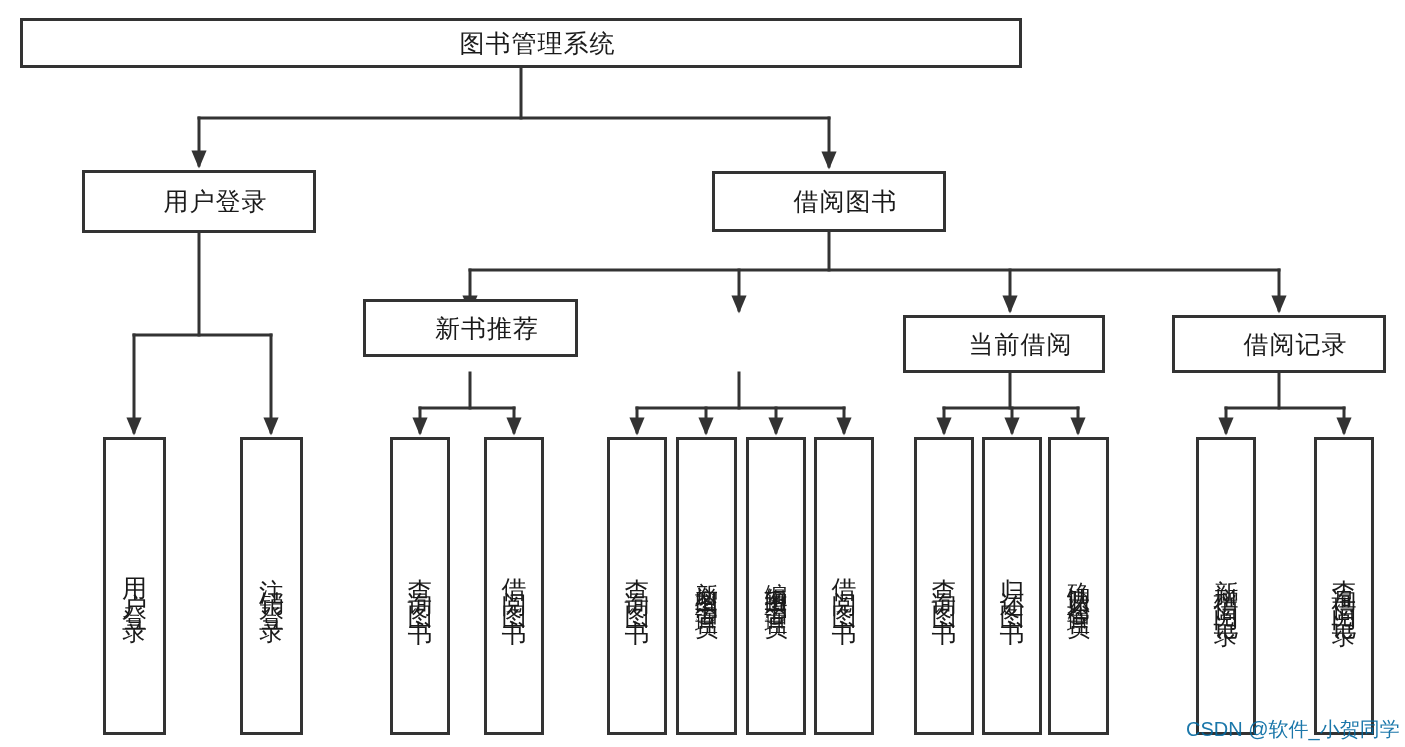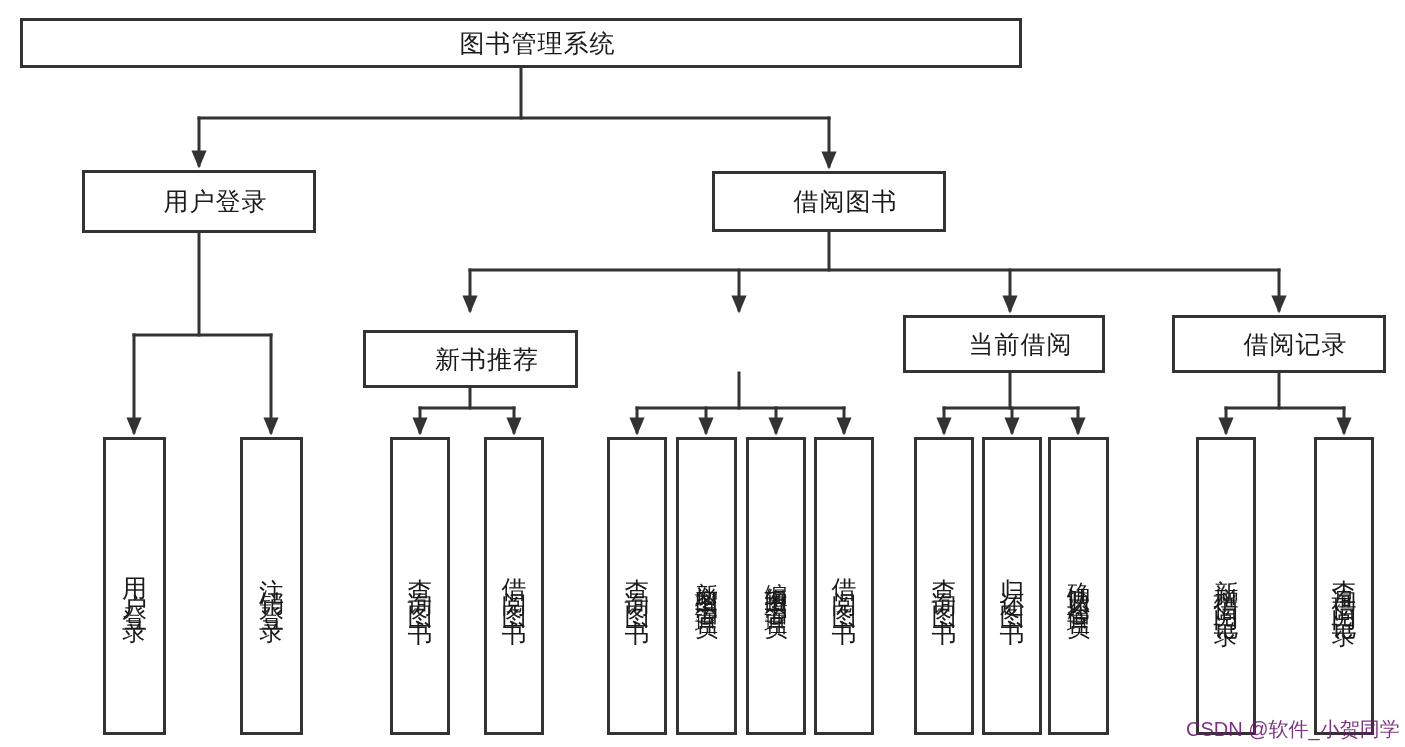--- a/index.html
+++ b/index.html
@@ -21,21 +21,21 @@
   }
   .vbox .vlbl{
     writing-mode:vertical-rl;text-orientation:mixed;
     font-size:25px;color:#1a1a1a;line-height:1;white-space:nowrap;
   }
   .vbox .len4{letter-spacing:14px;}
   .vbox .len6{letter-spacing:9px;}
   .vbox .len9{font-size:23px;letter-spacing:5px;}
   .watermark{
     position:absolute;z-index:3;left:1186px;top:716px;
-    font-size:20px;color:#701a75;opacity:0.9;white-space:nowrap;
+    font-size:20px;color:#0369a1;opacity:0.9;white-space:nowrap;
   }
 </style>
 </head>
 <body>
 
 <div class="stage">
 
   <svg class="connectors" width="1405" height="747" viewBox="0 0 1405 747">
     <defs>
       <marker id="arr" viewBox="0 0 10 10" refX="8" refY="5" markerWidth="6.5" markerHeight="6" orient="auto">
@@ -90,21 +90,21 @@
     <span class="lbl">图书管理系统</span>
   </div>
 
   <div class="hbox" style="left:82px;top:170px;width:234px;height:63px">
     <span class="lbl">用户登录</span>
   </div>
   <div class="hbox" style="left:712px;top:171px;width:234px;height:61px">
     <span class="lbl">借阅图书</span>
   </div>
 
-  <div class="hbox" style="left:363px;top:330px;width:215px;height:58px">
+  <div class="hbox" style="left:363px;top:299px;width:215px;height:58px">
     <span class="lbl">新书推荐</span>
   </div>
   <div class="hbox" style="left:903px;top:315px;width:202px;height:58px">
     <span class="lbl">当前借阅</span>
   </div>
   <div class="hbox" style="left:1172px;top:315px;width:214px;height:58px">
     <span class="lbl">借阅记录</span>
   </div>
 
   <div class="vbox" style="left:103px;width:63px">

